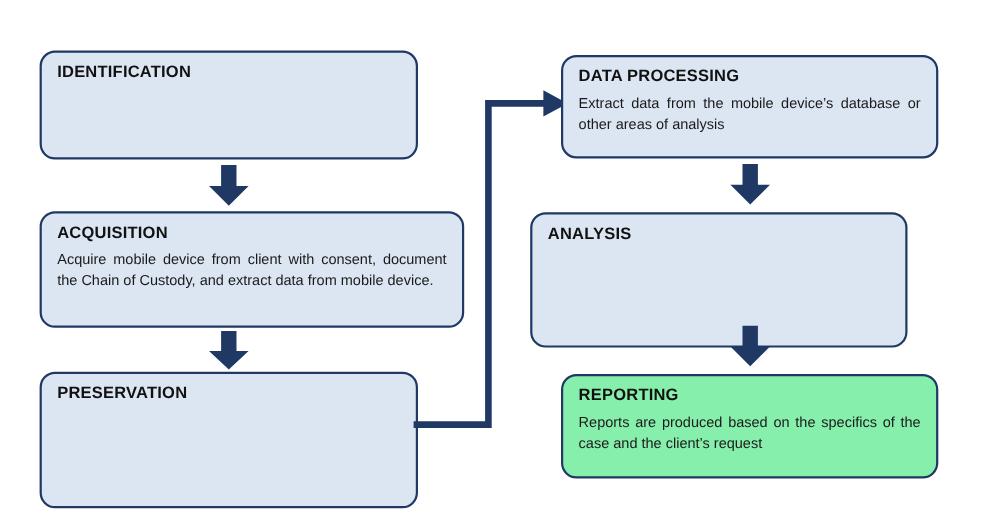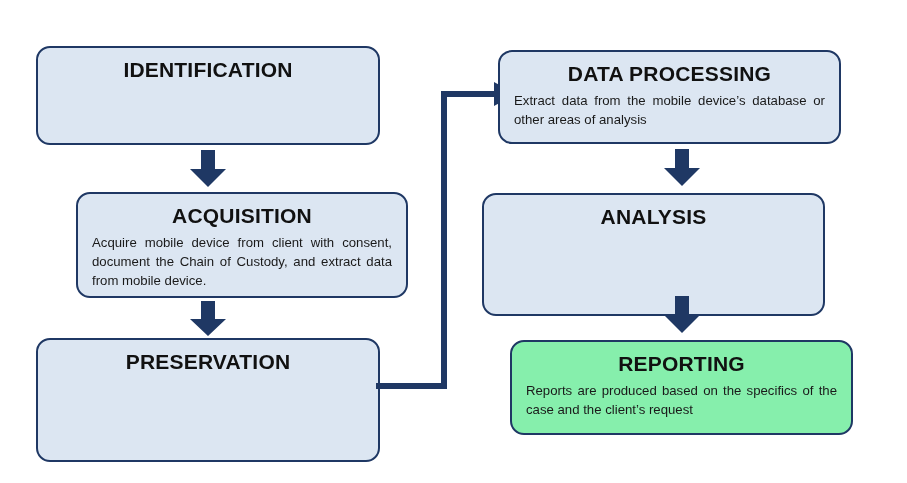--- a/index.html
+++ b/index.html
@@ -29,23 +29,23 @@
     border-radius: 14px;
     padding: 9px 14px 8px 14px;
     display: flex;
     flex-direction: column;
     align-items: stretch;
   }
   .node.blue  { background: #dce6f2; }
   .node.green { background: #86efac; }
 
   .node-title {
-    font-size: 21px;
+    font-size: 15px;
     font-weight: bold;
-    text-align: center;
+    text-align: left;
     letter-spacing: 0.2px;
     color: #111111;
     margin-bottom: 5px;
     line-height: 1.2;
   }
   .node-body {
     font-size: 13.2px;
     line-height: 1.45;
     color: #1a1a1a;
     text-align: justify;
@@ -81,21 +81,21 @@
   <div class="node blue" style="left:36px; top:46px; width:344px; height:99px;">
     <div class="node-title">IDENTIFICATION</div>
   </div>
 
   <div class="arrow-down" style="left:188px; top:150px;">
     <svg width="40" height="38" viewBox="0 0 40 38" aria-hidden="true">
       <polygon points="13,0 27,0 27,19 38,19 20,37 2,19 13,19" fill="#1f3864"></polygon>
     </svg>
   </div>
 
-  <div class="node blue" style="left:36px; top:192px; width:332px; height:106px;margin-left:40px;">
+  <div class="node blue" style="left:36px; top:192px; width:386px; height:106px;">
     <div class="node-title">ACQUISITION</div>
     <div class="node-body">Acquire mobile device from client with consent, document the Chain of Custody, and extract data from mobile device.</div>
   </div>
 
   <div class="arrow-down" style="left:188px; top:301px;">
     <svg width="40" height="36" viewBox="0 0 40 36" aria-hidden="true">
       <polygon points="13,0 27,0 27,18 38,18 20,35 2,18 13,18" fill="#1f3864"></polygon>
     </svg>
   </div>
 
@@ -103,21 +103,21 @@
     <div class="node-title">PRESERVATION</div>
   </div>
 
   <div class="elbow">
     <svg width="160" height="325" viewBox="0 0 160 325" aria-hidden="true">
       <polyline points="6,306 74,306 74,14 126,14" fill="none" stroke="#1f3864" stroke-width="6" stroke-linejoin="miter" stroke-linecap="butt"></polyline>
       <polygon points="124,2 146,14 124,26" fill="#1f3864"></polygon>
     </svg>
   </div>
 
-  <div class="node blue" style="left:498px; top:50px; width:343px; height:94px;">
+  <div class="node blue" style="left:510px; top:50px; width:343px; height:94px;">
     <div class="node-title">DATA PROCESSING</div>
     <div class="node-body">Extract data from the mobile device’s database or other areas of analysis</div>
   </div>
 
   <div class="arrow-down" style="left:662px; top:149px;">
     <svg width="40" height="38" viewBox="0 0 40 38" aria-hidden="true">
       <polygon points="13,0 27,0 27,19 38,19 20,37 2,19 13,19" fill="#1f3864"></polygon>
     </svg>
   </div>
 

